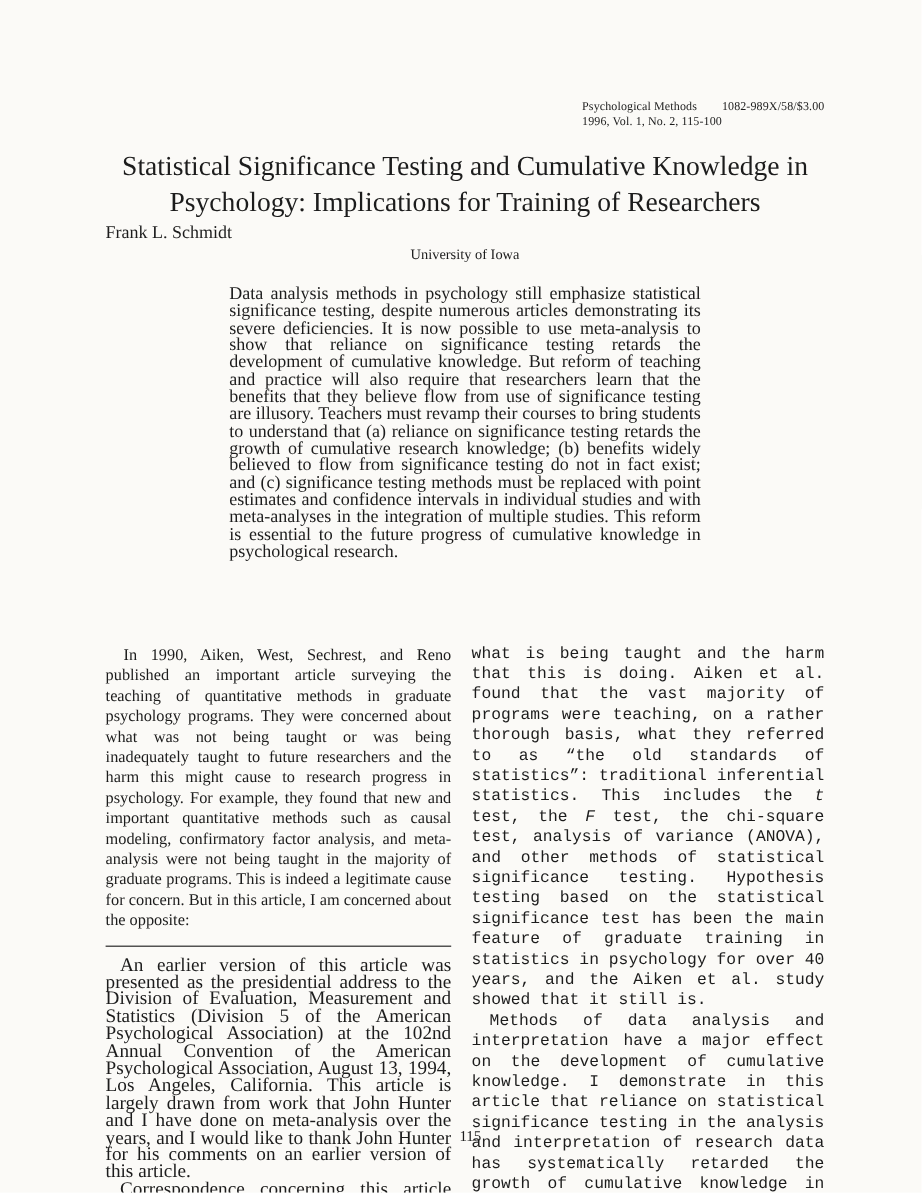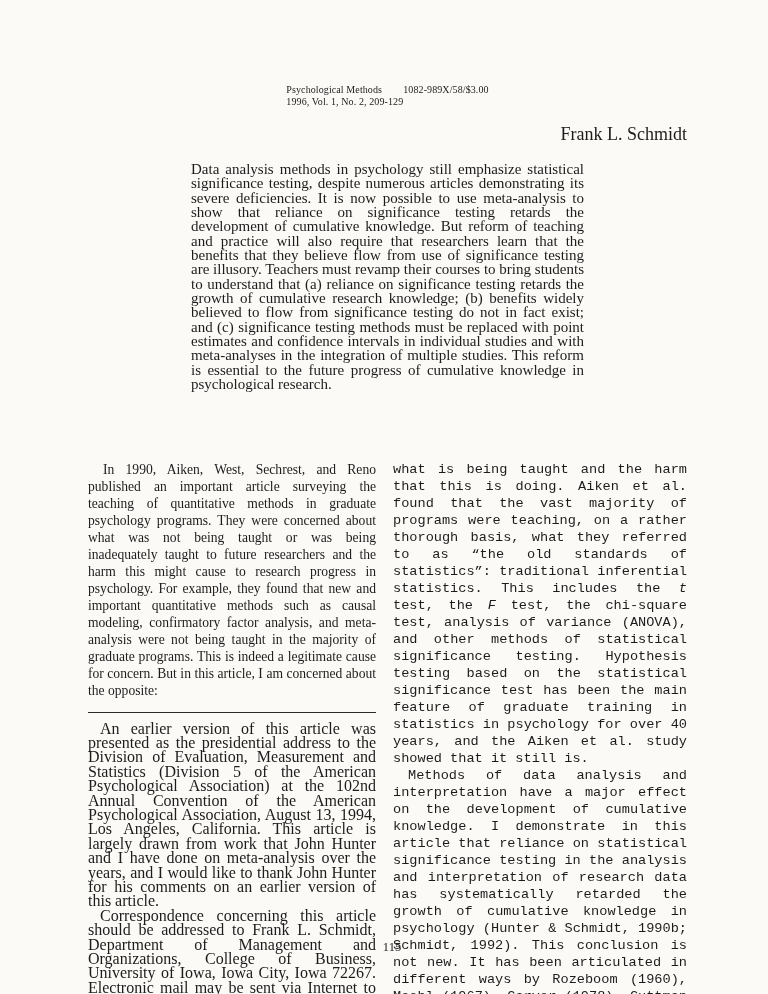--- a/index.html
+++ b/index.html
@@ -14,38 +14,38 @@
     height: 994px;
     background: var(--paper);
     color: var(--ink);
     font-family: "Liberation Serif", "DejaVu Serif", serif;
     padding: 84px 81px 0 88px;
     overflow: hidden;
   }
   
   .running-head {
     display: flex;
-    justify-content: center;
+    justify-content: flex-end;
     font-size: 10px;
     line-height: 11.5px;
     letter-spacing: 0.1px;
   }
   .running-head .right { text-align: right; }
   
   .article-title {
     margin-top: 17px;
     text-align: center;
     font-size: 23px;
     line-height: 30px;
     font-weight: normal;
   }
   .author {
-    margin-top: 19px;
-    text-align: right;
-    font-size: 18px;
+    margin-top: 2px;
+    text-align: left;
+    font-size: 15px;
     line-height: 17px;
   }
   .affiliation {
     margin-top: 2px;
     text-align: center;
     font-size: 12px;
     line-height: 14px;
   }
   
   .abstract {
@@ -90,29 +90,31 @@
   i { font-style: italic; }
 </style>
 </head>
 <body>
 
 <div class="page">
 
   <div class="running-head">
     <div class="left">
       <div>Psychological Methods</div>
-      <div>1996, Vol. 1, No. 2, 209-129</div>
+      <div>1996, Vol. 1, No. 2, 115-100</div>
     </div>
     <div class="right">
       <div>1082-989X/58/$3.00</div>
     </div>
   </div>
 
+  <h1 class="article-title"><span>Statistical Significance Testing and Cumulative Knowledge in</span><br><span>Psychology: Implications for Training of Researchers</span></h1>
 
   <div class="author">Frank L. Schmidt</div>
+  <div class="affiliation">University of Iowa</div>
 
   <div class="abstract">Data analysis methods in psychology still emphasize statistical significance testing, despite numerous articles demonstrating its severe deficiencies. It is now possible to use meta-analysis to show that reliance on significance testing retards the development of cumulative knowledge. But reform of teaching and practice will also require that researchers learn that the benefits that they believe flow from use of significance testing are illusory. Teachers must revamp their courses to bring students to understand that (a) reliance on significance testing retards the growth of cumulative research knowledge; (b) benefits widely believed to flow from significance testing do not in fact exist; and (c) significance testing methods must be replaced with point estimates and confidence intervals in individual studies and with meta-analyses in the integration of multiple studies. This reform is essential to the future progress of cumulative knowledge in psychological research.</div>
 
   <div class="columns">
 
     <div class="col col-left">
       <p class="para indent">In 1990, Aiken, West, Sechrest, and Reno published an important article surveying the teaching of quantitative methods in graduate psychology programs. They were concerned about what was not being taught or was being inadequately taught to future researchers and the harm this might cause to research progress in psychology. For example, they found that new and important quantitative methods such as causal modeling, confirmatory factor analysis, and meta-analysis were not being taught in the majority of graduate programs. This is indeed a legitimate cause for concern. But in this article, I am concerned about the opposite:</p>
       <hr class="footnote-rule">
       <div class="footnote">
         <p class="para">An earlier version of this article was presented as the presidential address to the Division of Evaluation, Measurement and Statistics (Division 5 of the American Psychological Association) at the 102nd Annual Convention of the American Psychological Association, August 13, 1994, Los Angeles, California. This article is largely drawn from work that John Hunter and I have done on meta-analysis over the years, and I would like to thank John Hunter for his comments on an earlier version of this article.</p>

